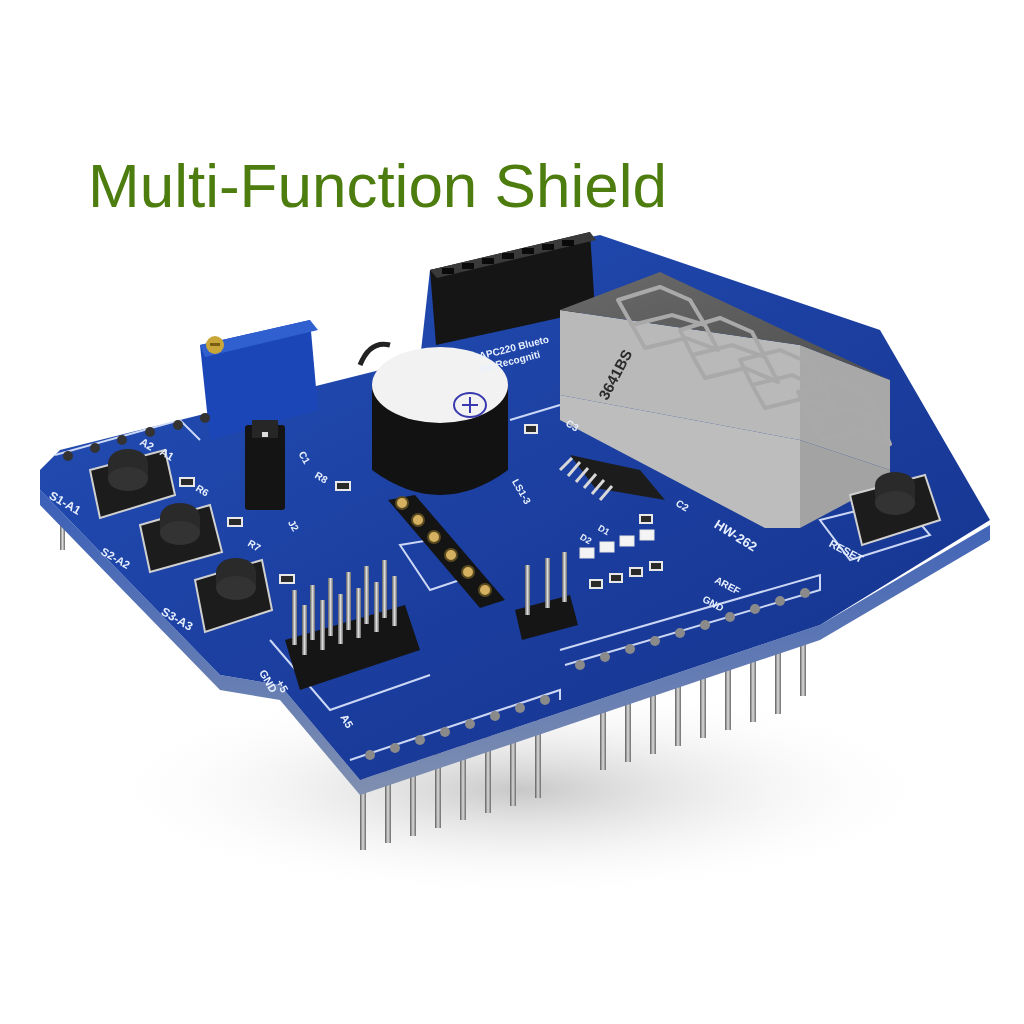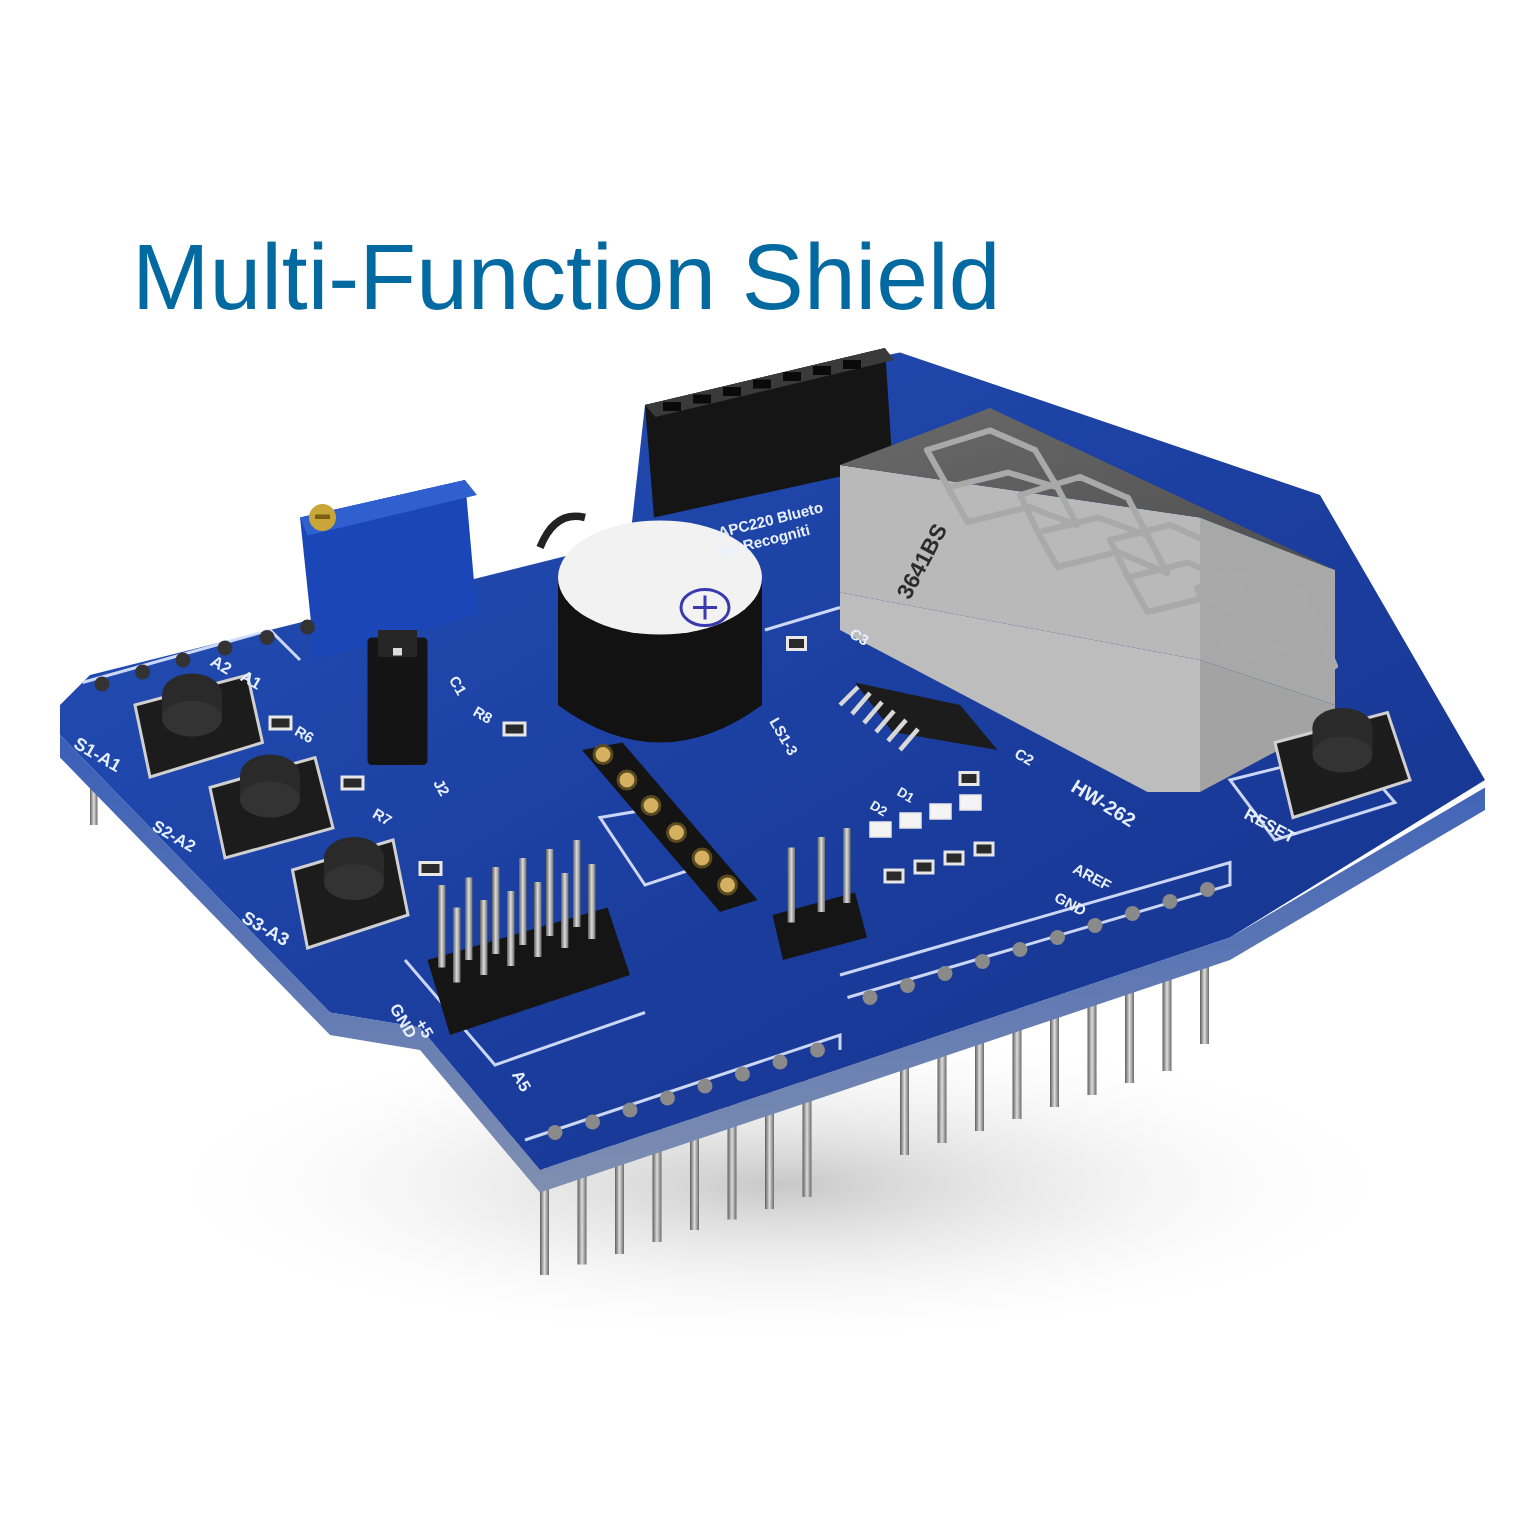--- a/index.html
+++ b/index.html
@@ -1,17 +1,17 @@
 <!DOCTYPE html>
 <html><head>
 <meta charset="utf-8">
 <style>
   html,body{margin:0;padding:0;}
   body{width:1024px;height:1024px;background:#ffffff;position:relative;overflow:hidden;font-family:"Liberation Sans",sans-serif;}
-  .title{position:absolute;left:88px;top:150px;font-size:62px;color:#0369a1;letter-spacing:0px;white-space:nowrap;font-family:"Liberation Sans",sans-serif;}
+  .title{position:absolute;left:88px;top:150px;font-size:62px;color:#4d7c0f;letter-spacing:0px;white-space:nowrap;font-family:"Liberation Sans",sans-serif;}
   .scene{position:absolute;left:0;top:0;width:1024px;height:1024px;}
   .lbl{position:absolute;color:#e8f0ff;font-size:13px;font-weight:bold;font-family:"Liberation Sans",sans-serif;white-space:nowrap;}
 </style>
 </head>
 <body>
 
 <div class="title">Multi-Function Shield</div>
 
 <svg class="scene" viewBox="0 0 1024 1024" xmlns="http://www.w3.org/2000/svg">
   <defs>

